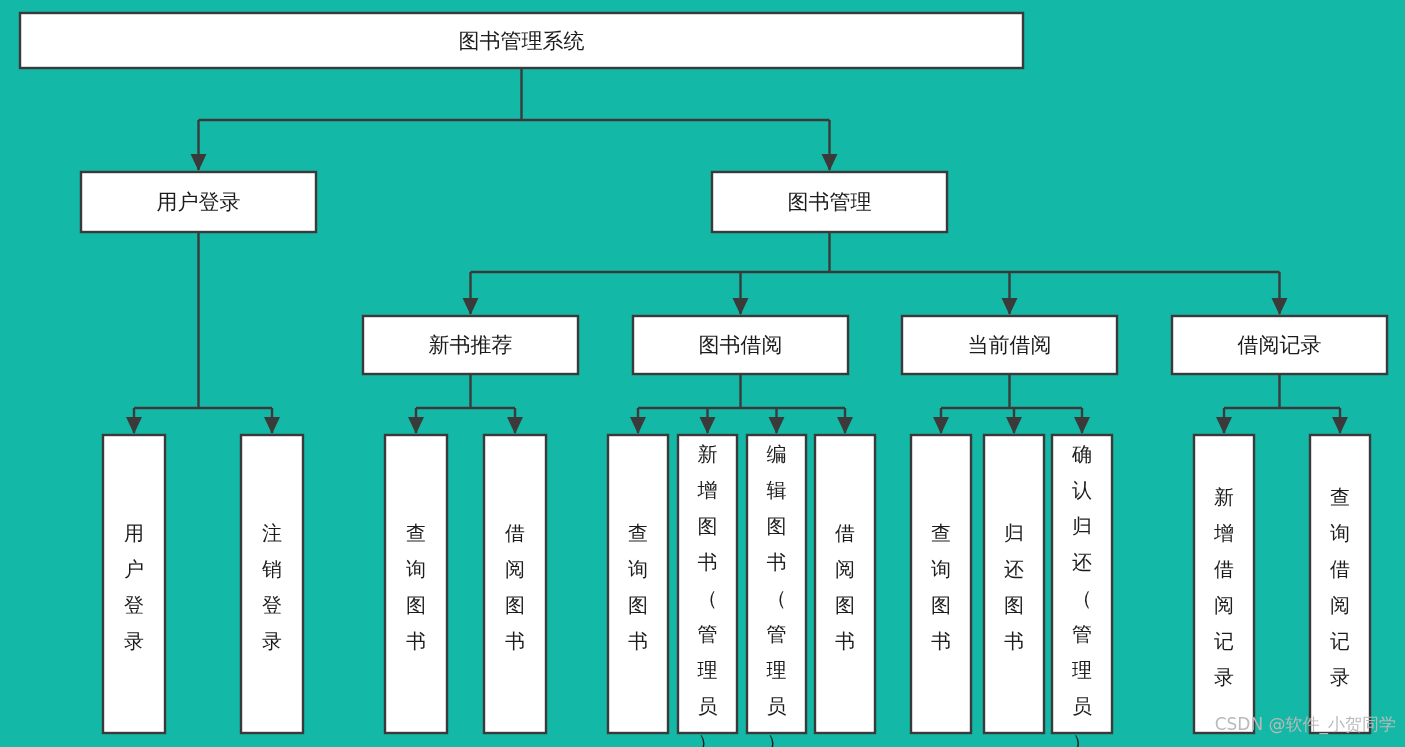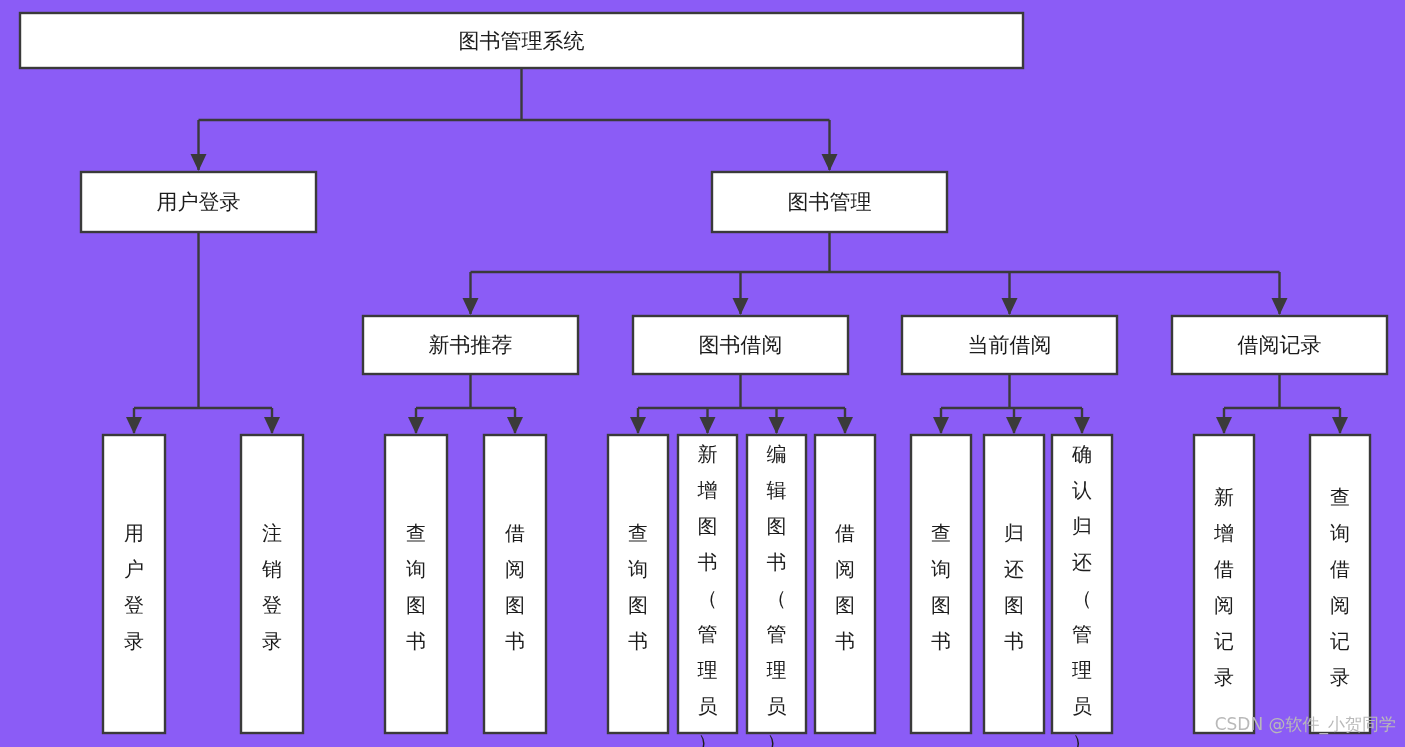--- a/index.html
+++ b/index.html
@@ -8,21 +8,21 @@
     padding: 0;
     background: #ffffff;
   }
   body {
     font-family: "DejaVu Sans", "Liberation Sans", sans-serif;
   }
   #diagram-root {
     position: relative;
     width: 1405px;
     height: 747px;
-    background: #8b5cf6;
+    background: #14b8a6;
     overflow: hidden;
     text-decoration: underline;
   }
   svg#flow-svg {
     position: absolute;
     left: 0;
     top: 0;
     width: 1405px;
     height: 747px;
     display: block;

